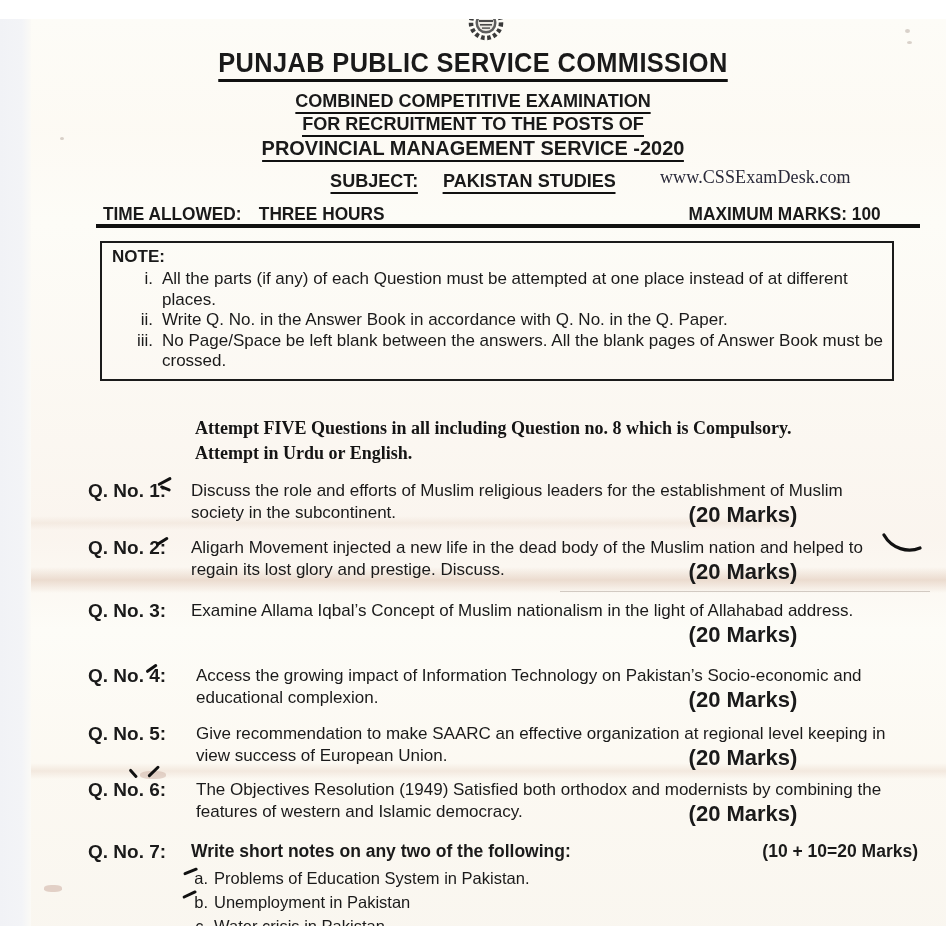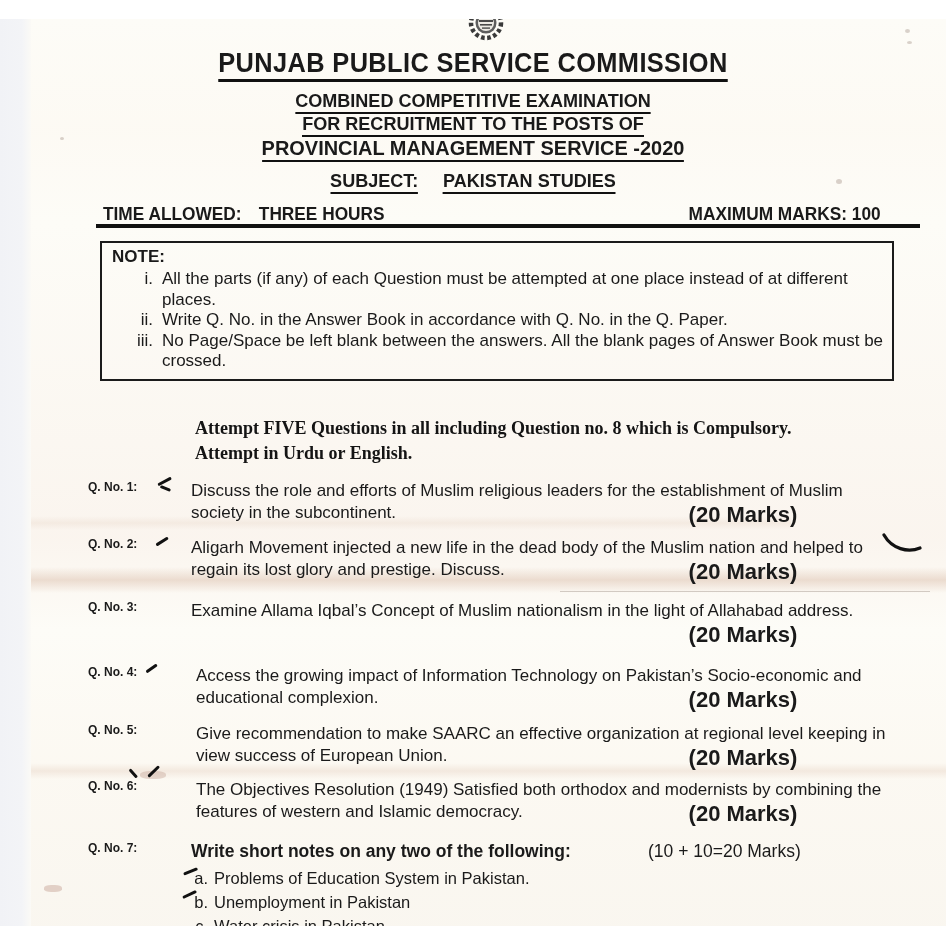--- a/index.html
+++ b/index.html
@@ -197,21 +197,21 @@
 
   
   .q {
     position: absolute;
     left: 88px;
     width: 810px;
   }
   .q-label {
     position: absolute;
     left: 0; top: 0;
-    font-size: 12px;
+    font-size: 19px;
     font-weight: 700;
     white-space: nowrap;
   }
   .q-body {
     position: absolute;
     left: 103px; top: 0;
     width: 707px;
     font-size: 17px;
     line-height: 22px;
   }
@@ -228,23 +228,23 @@
   .q7-head {
     position: absolute;
     left: 103px; top: 0;
     font-size: 17.5px;
     font-weight: 700;
   }
   .q7-marks {
     position: absolute;
     left: 560px; top: 0;
     width: 270px;
-    text-align: left;
+    text-align: right;
     font-size: 17.5px;
-    font-weight: 400;
+    font-weight: 700;
   }
   .q7-list {
     position: absolute;
     left: 100px; top: 25px;
     font-size: 16.5px;
     line-height: 24px;
   }
   .q7-item { display: flex; }
   .q7-key {
     width: 26px;
@@ -294,20 +294,21 @@
 
   <div class="hdr-main"><span>PUNJAB PUBLIC SERVICE COMMISSION</span></div>
   <div class="hdr-sub1"><span>COMBINED COMPETITIVE EXAMINATION</span></div>
   <div class="hdr-sub2"><span>FOR RECRUITMENT TO THE POSTS OF</span></div>
   <div class="hdr-sub3"><span>PROVINCIAL MANAGEMENT SERVICE -2020</span></div>
 
   <div class="subject-row">
     <span class="s-lbl">SUBJECT:</span><span class="s-val">PAKISTAN STUDIES</span>
   </div>
 
+  <div class="watermark">www.CSSExamDesk.com</div>
 
   <div class="time-row">
     <div class="time-left">
       <span class="t-lbl">TIME ALLOWED:</span><span>THREE HOURS</span>
     </div>
     <div>MAXIMUM MARKS: 100</div>
   </div>
   <div class="rule-thick"></div>
 
   <div class="note-box">

